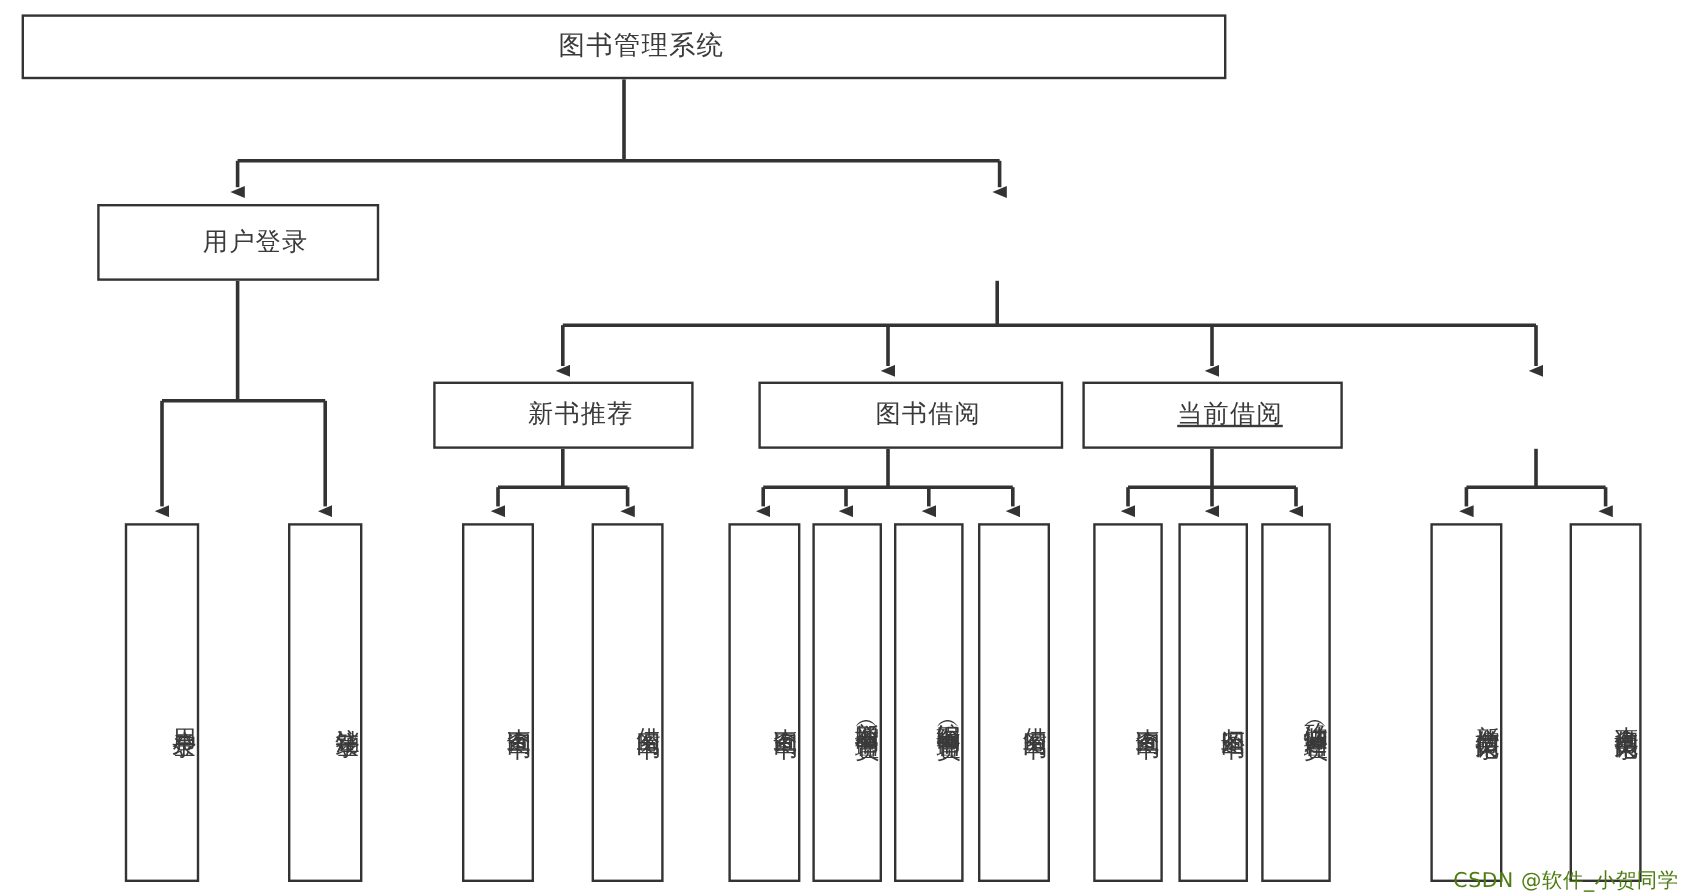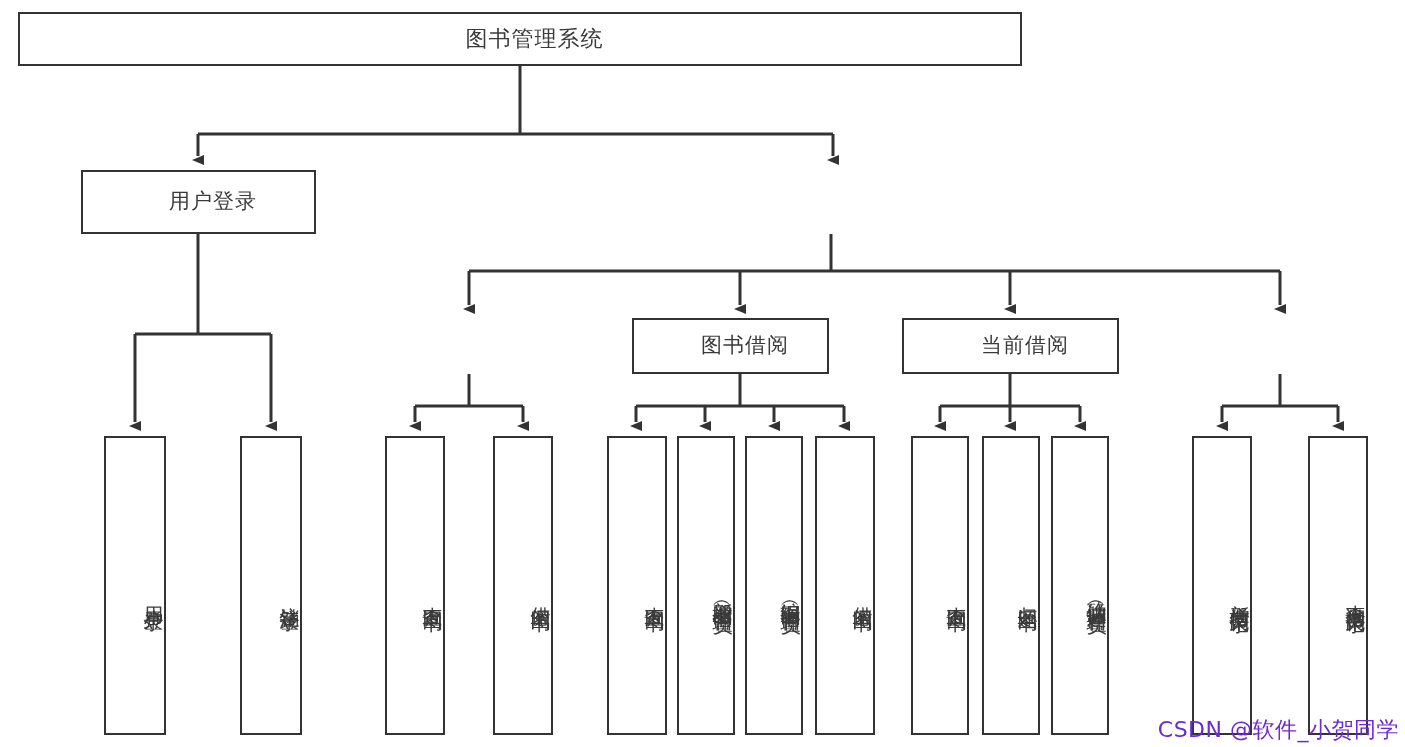--- a/index.html
+++ b/index.html
@@ -56,22 +56,22 @@
   .node.vert > .vtext{
     writing-mode:vertical-rl;
     text-orientation:upright;
     display:block;
     white-space:nowrap;
   }
   .watermark{
     position:absolute;
     right:6px;
     bottom:2px;
-    font-size:22px;
-    color:#6d28d9;
+    font-size:17px;
+    color:#4d7c0f;
     letter-spacing:0.5px;
     white-space:nowrap;
     font-family:"DejaVu Sans","Liberation Sans",sans-serif;
   }
 </style>
 </head>
 <body>
 
 <div id="canvas">
 
@@ -126,24 +126,27 @@
   </svg>
 
   <div class="node horiz root" style="left:18px;top:12px;width:1004px;height:54px;">
     <span>图书管理系统</span>
   </div>
 
   <div class="node horiz" style="left:81px;top:170px;width:235px;height:64px;">
     <span>用户登录</span>
   </div>
 
-  <div class="node horiz" style="left:632px;top:318px;width:197px;height:56px;">
+  <div class="node horiz" style="left:361px;top:318px;width:217px;height:56px;">
+    <span>新书推荐</span>
+  </div>
+  <div class="node horiz" style="left:632px;top:318px;width:254px;height:56px;">
     <span>图书借阅</span>
   </div>
-  <div class="node horiz" style="left:902px;top:318px;width:217px;height:56px;">
+  <div class="node horiz" style="left:902px;top:318px;width:217px;height:56px;text-decoration:underline;">
     <span>当前借阅</span>
   </div>
 
   <div class="node vert" style="left:104px;top:436px;width:62px;height:299px;">
     <span class="vtext">用户登录</span>
   </div>
   <div class="node vert" style="left:240px;top:436px;width:62px;height:299px;">
     <span class="vtext">注销登录</span>
   </div>
 

